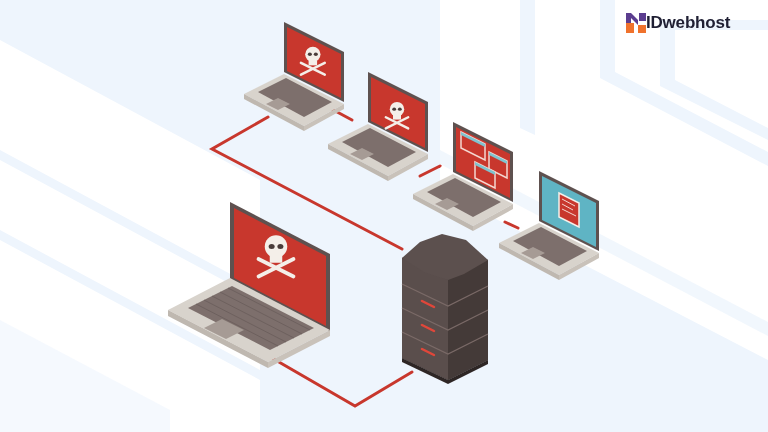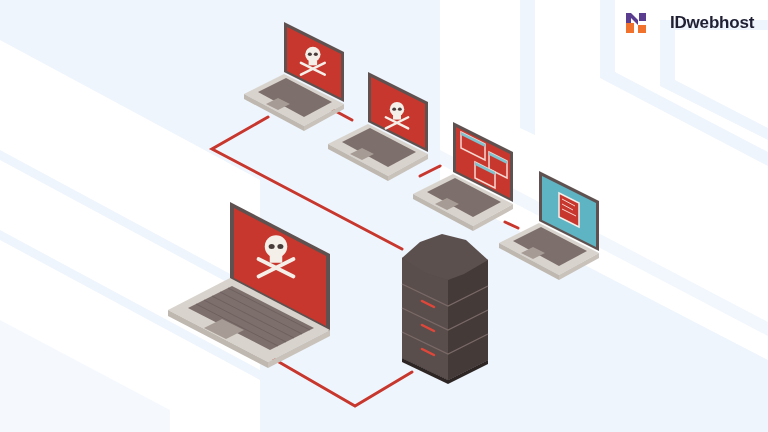--- a/index.html
+++ b/index.html
@@ -1,18 +1,18 @@
 <!DOCTYPE html>
 <html><head>
 <meta charset="utf-8">
 <style>
   html, body { margin:0; padding:0; }
   body { width:768px; height:432px; overflow:hidden; background:#eef5fd; position:relative; font-family:"Liberation Sans", sans-serif; }
   #stage { position:absolute; left:0; top:0; width:768px; height:432px; }
-  .logo { position:absolute; left:626px; top:13px; display:flex; align-items:center; gap:24px; }
+  .logo { position:absolute; left:626px; top:13px; display:flex; align-items:center; gap:0; }
   .logo-mark { width:20px; height:20px; position:relative; }
   .logo-text { font-family:"Liberation Sans", sans-serif; font-weight:700; font-size:17px; color:#1f1f33; letter-spacing:-0.2px; }
 </style>
 </head>
 <body>
 
 <svg id="stage" viewBox="0 0 768 432" xmlns="http://www.w3.org/2000/svg">
   <defs>
     <g id="skull">
       <ellipse cx="0" cy="-6" rx="9" ry="9" fill="#f4efe9"></ellipse>

